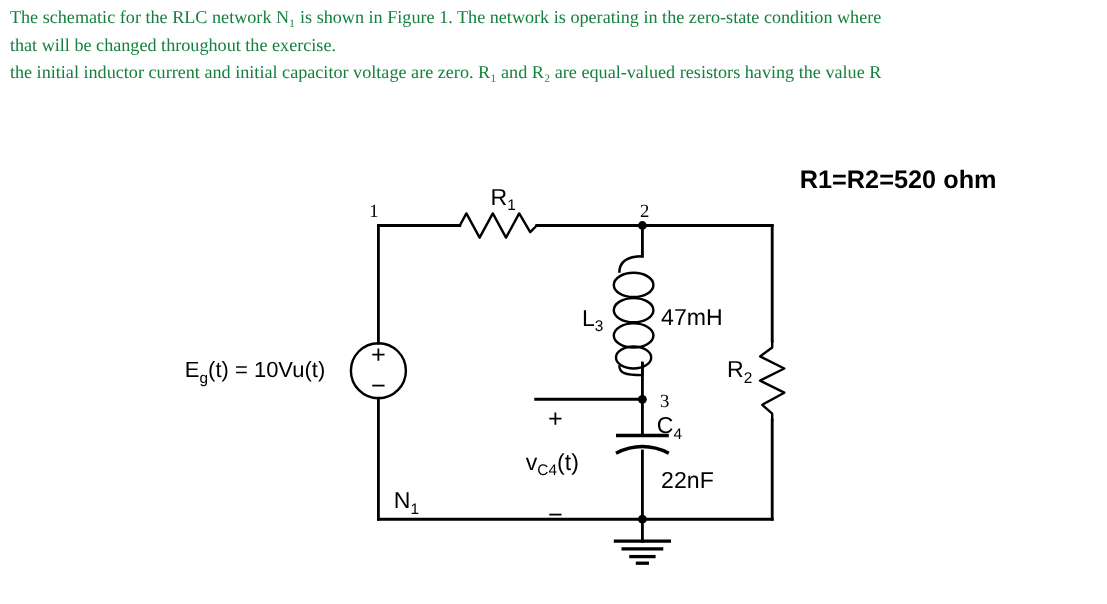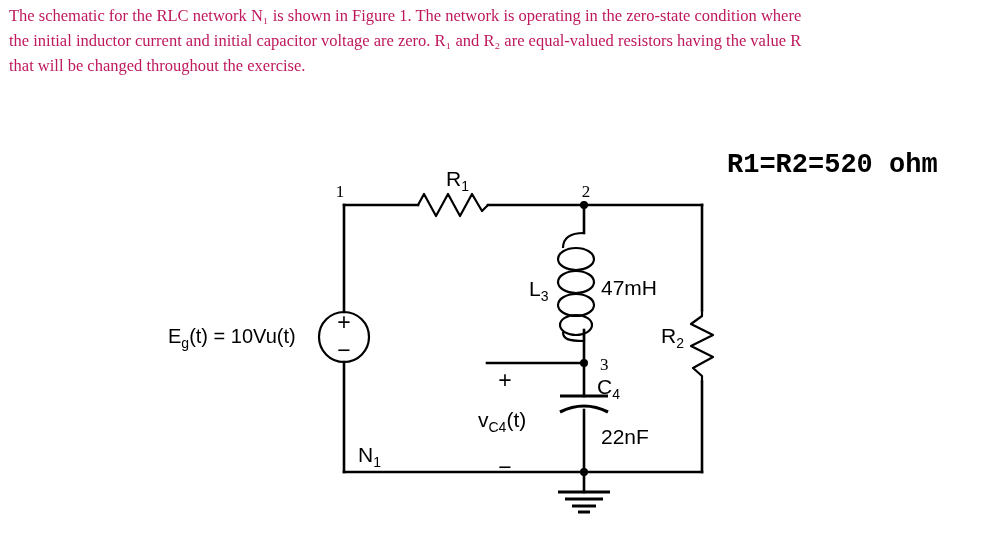--- a/index.html
+++ b/index.html
@@ -18,44 +18,44 @@
 
   
   #problem-text {
     position: absolute;
     left: 9px;
     top: 3px;
     width: 988px;
     font-family: "Liberation Serif", serif;
     font-size: 16.5px;
     line-height: 25px;
-    color: #be185d;
+    color: #15803d;
   }
   #problem-text p {
     margin: 0;
   }
   .para-gap {
     height: 25px;
   }
   sub {
     font-size: 0.68em;
     vertical-align: -0.28em;
   }
   .vlabel {
     font-size: 15px;
   }
 
   
   #value-note {
     position: absolute;
     left: 727px;
     top: 150px;
-    font-family: Liberation Mono, monospace;
+    font-family: Liberation Sans, sans-serif;
     font-weight: bold;
-    font-size: 27px;
+    font-size: 23px;
     letter-spacing: 0px;
     white-space: nowrap;
   }
 
   
   #schematic {
     position: absolute;
     left: 0;
     top: 0;
     width: 1006px;
@@ -115,22 +115,22 @@
     stroke: #000000;
     stroke-width: 3.0;
     stroke-linecap: butt;
   }
 </style>
 </head>
 <body>
 
 <div id="problem-text">
   <p>The schematic for the RLC network N₁ is shown in Figure 1.  The network is operating in the zero-state condition where</p>
+  <p>that will be changed throughout the exercise.</p>
   <p>the initial inductor current and initial capacitor voltage are zero.  R₁ and R₂ are equal-valued resistors having the value R</p>
-  <p>that will be changed throughout the exercise.</p>
   <div class="para-gap"></div>
 </div>
 
 <div id="value-note">R1=R2=520 ohm</div>
 
 <svg id="schematic" viewBox="0 0 1006 549">
 
   <path class="wire" d="M 344 205 L 418 205"></path>
 
   <path class="wire" d="M 488 205 L 584 205"></path>

